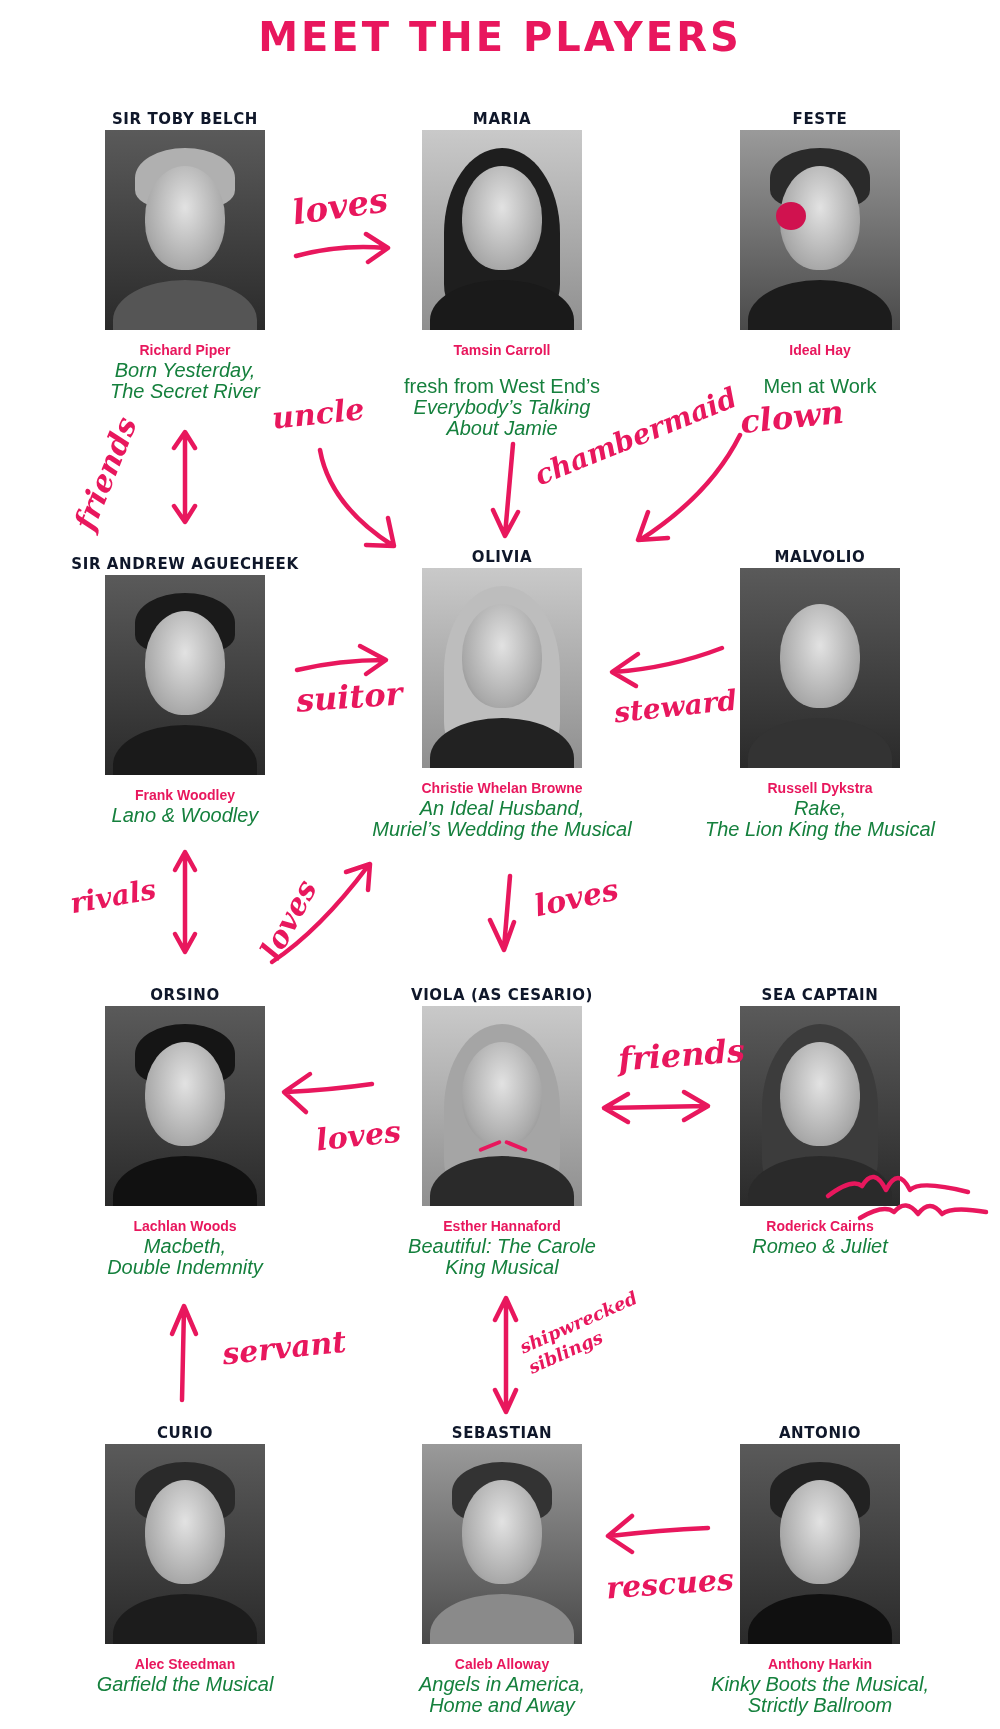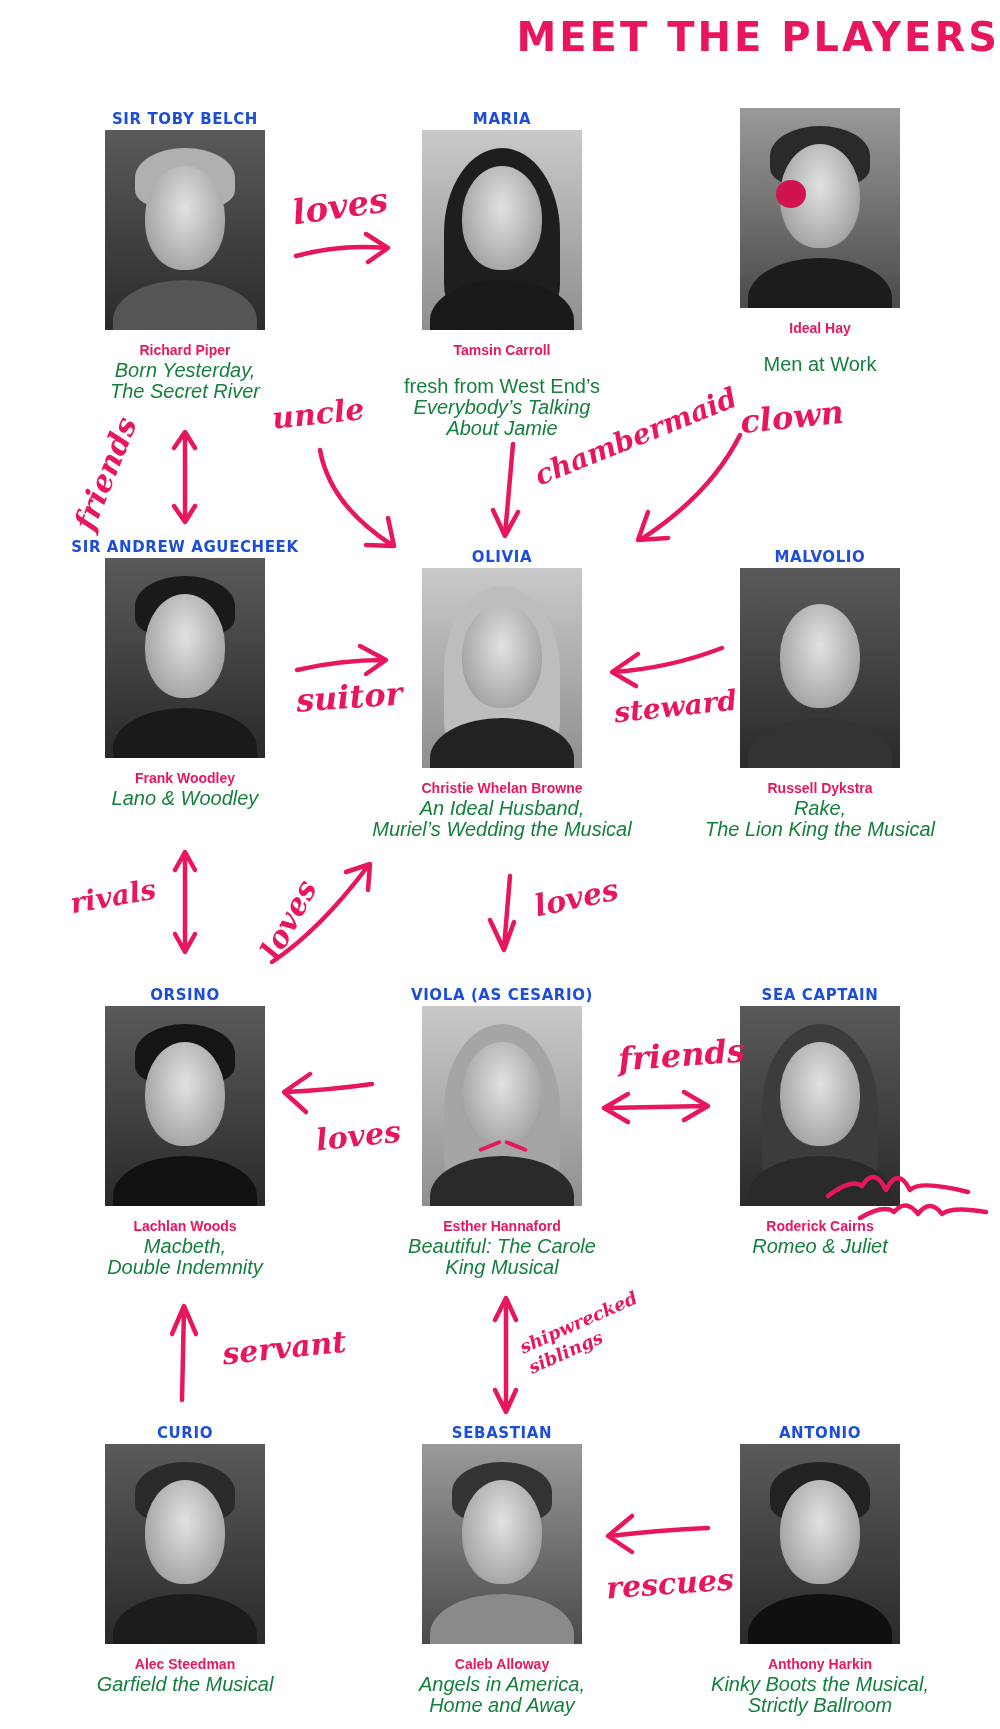--- a/index.html
+++ b/index.html
@@ -1,23 +1,23 @@
 <!DOCTYPE html>
 <html><head>
 <meta charset="utf-8">
 <style>
   html, body { margin:0; padding:0; background:#ffffff; }
   body { width:1000px; height:1729px; position:relative; overflow:hidden;
          font-family:"Liberation Sans", sans-serif; color:#e8175d; }
-  .title { position:absolute; left:0; top:14px; width:1000px; text-align:right;
+  .title { position:absolute; left:0; top:14px; width:1000px; text-align:center;
            font-family:"DejaVu Sans", sans-serif; font-weight:bold; font-size:40px;
            letter-spacing:3px; color:#e8175d; }
   .card { position:absolute; width:320px; text-align:center; }
   .role { font-family:"DejaVu Sans", sans-serif; font-weight:bold; font-size:15px;
-          letter-spacing:0.6px; color:#1d4ed8; height:22px; line-height:22px; }
+          letter-spacing:0.6px; color:#0f172a; height:22px; line-height:22px; }
   .photo { width:160px; height:200px; margin:0 auto; position:relative; overflow:hidden;
            background:linear-gradient(180deg,#5a5a5a 0%,#2a2a2a 100%); }
   .photo.light { background:linear-gradient(180deg,#c9c9c9 0%,#8f8f8f 100%); }
   .photo.mid { background:linear-gradient(180deg,#9a9a9a 0%,#4a4a4a 100%); }
   .face { position:absolute; left:40px; top:36px; width:80px; height:104px; border-radius:50% 50% 46% 46%;
           background:radial-gradient(ellipse at 50% 40%, #e2e2e2 0%, #a8a8a8 70%, #7a7a7a 100%); }
   .shoulders { position:absolute; left:8px; top:150px; width:144px; height:80px; border-radius:50% 50% 0 0;
                background:#2d2d2d; }
   .hair { position:absolute; left:30px; top:18px; width:100px; height:60px; border-radius:50% 50% 30% 30%;
           background:#3a3a3a; }
@@ -59,31 +59,32 @@
       <div class="face"></div>
       <div class="shoulders" style="background:#1a1a1a"></div>
   </div>
   <div class="actor">Tamsin Carroll</div>
   <div class="credit plain">fresh from West End’s</div>
   <div class="credit">Everybody’s Talking</div>
   <div class="credit">About Jamie</div>
 </div>
 
 <div class="card" style="left:660px;top:108px;">
+  <div class="role">FESTE</div>
   <div class="photo mid">
     <div class="hair" style="background:#2a2a2a"></div>
       <div class="face"></div>
       <div class="shoulders" style="background:#1c1c1c"></div>
     <div class="nose"></div>
   </div>
   <div class="actor">Ideal Hay</div>
   <div class="credit plain">Men at Work</div>
 </div>
 
-<div class="card" style="left:25px;top:536px;">
+<div class="card" style="left:25px;top:553px;">
   <div class="role">SIR ANDREW AGUECHEEK</div>
   <div class="photo">
     <div class="hair" style="background:#1a1a1a"></div>
       <div class="face"></div>
       <div class="shoulders" style="background:#1a1a1a"></div>
   </div>
   <div class="actor">Frank Woodley</div>
   <div class="credit">Lano &amp; Woodley</div>
 </div>
 

